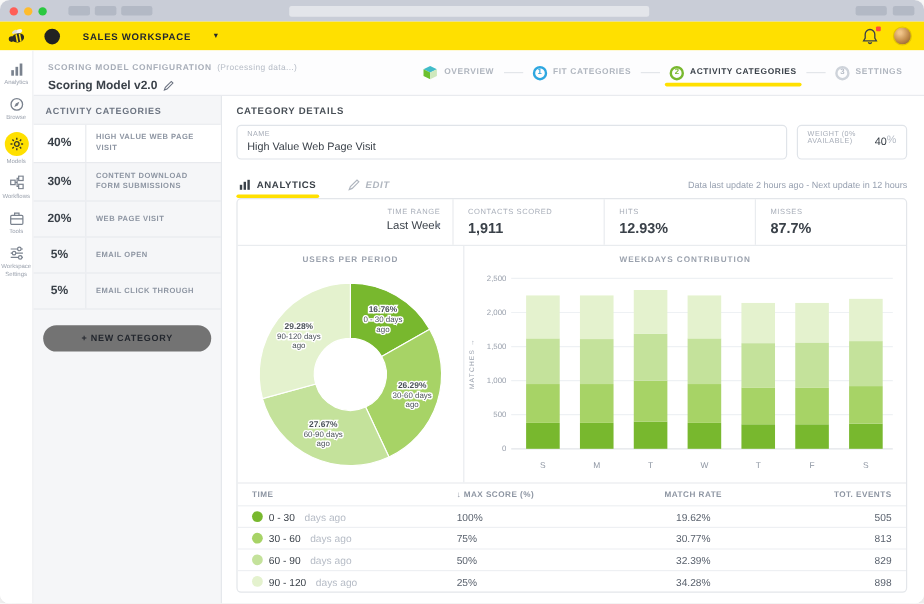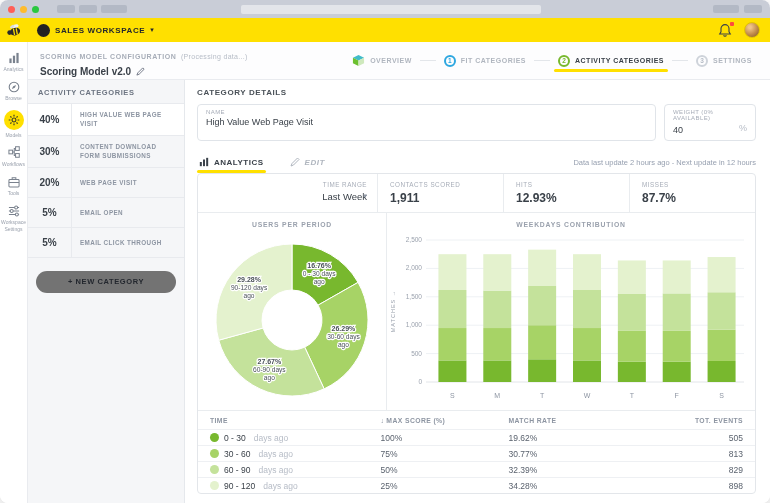--- a/index.html
+++ b/index.html
@@ -13,21 +13,21 @@
   .light { width:7px; height:7px; border-radius:50%; }
   .l-red{background:#ff5f57}.l-yel{background:#febc2e}.l-grn{background:#2ac840}
   .tabph { width:18px; height:8px; border-radius:2px; background:#b3b9c5; }
   .tabph.w{width:26px}
   .urlbar { flex:0 0 300px; height:9px; border-radius:2px; background:#e3e5ea; margin-left:110px; }
   .chrome .right { margin-left:auto; display:flex; gap:5px; }
 
   
   .topbar { height:24px; background:#ffe000; display:flex; align-items:center; padding:0 10px 0 6px; }
   .bee { width:17px; height:17px; margin-right:14px; }
-  .ws { display:flex; align-items:center; gap:5px; cursor:pointer; }
+  .ws { display:flex; align-items:center; gap:19px; cursor:pointer; }
   .ws-logo { width:13px; height:13px; border-radius:50%; background:#222; display:inline-block; }
   .ws-label { font-size:8px; font-weight:bold; letter-spacing:.6px; color:#23272e; }
   .ws-caret { font-size:7px; color:#23272e; }
   .topbar .right { margin-left:auto; display:flex; align-items:center; gap:12px; }
   .bell { position:relative; width:14px; height:15px; }
   .bell .dot { position:absolute; top:-1px; right:-2px; width:4px; height:4px; background:#ff4a3d; border-radius:1px; }
   .avatar { width:16px; height:16px; border-radius:50%;
             background:radial-gradient(circle at 35% 30%, #f0c489 10%, #c08a4a 55%, #7d5526 100%);
             border:1px solid #e3c400; }
 
@@ -76,21 +76,21 @@
            color:#8d95a2; padding:6px 8px; line-height:1.5; }
   .newcat { margin:13px 8px; height:22px; border:none; border-radius:11px; background:#737373; color:#23272e;
             font-family:inherit; font-size:7.5px; font-weight:bold; letter-spacing:.6px; cursor:pointer; }
 
   
   .main { flex:1; background:#fff; padding:6px 14px 0 12px; min-width:0; display:flex; flex-direction:column; }
   .sec-title { font-size:8px; font-weight:bold; letter-spacing:.6px; color:#4a5158; margin:2px 0 7px; }
   .inputs { display:flex; gap:8px; }
   .field { border:1px solid #e0e4e9; border-radius:4px; padding:4px 8px 5px; background:#fff; }
   .field.name { flex:1; }
-  .field.weight { flex:0 0 92px; display:flex; flex-direction:column; }
+  .field.weight { flex:0 0 92px; display:flex; }
   .f-label { font-size:6px; letter-spacing:.4px; color:#a7adb8; }
   .f-value { font-size:9px; color:#3a4149; margin-top:2px; }
   .weight-line { display:flex; justify-content:space-between; margin-top:2px; }
   .weight-line .pct { color:#b6bcc6; font-size:9px; }
 
   .tabsrow { display:flex; align-items:flex-end; margin-top:10px; height:22px; }
   .tab { display:flex; align-items:center; gap:5px; padding:0 2px 6px; margin-right:22px; cursor:pointer; position:relative; }
   .tab-label { font-size:8px; font-weight:bold; letter-spacing:.5px; color:#3a4149; }
   .tab.inactive .tab-label { color:#b0b6bf; font-weight:bold;font-style:italic; }
   .tab.active::after { content:""; position:absolute; left:0; right:0; bottom:0; height:3px; background:#ffe000; border-radius:2px; }
@@ -113,21 +113,21 @@
   .chart-title { font-size:6.8px; font-weight:bold; letter-spacing:.8px; color:#9aa1ad; }
 
   
   .tbl { flex:1; display:flex; flex-direction:column; font-size:8.5px; }
   .thead, .trow { display:flex; align-items:center; padding:0 12px; }
   .thead { height:18px; color:#8d95a2; font-size:6.8px; font-weight:bold; letter-spacing:.4px; }
   .trow { flex:1; border-top:1px solid #eef0f3; color:#5a626e; }
   .tc { min-width:0; }
   .tc.time { flex:0 0 32%; display:flex; align-items:center; gap:5px; }
   .tc.c1 { flex:0 0 24%; text-align:left; }
-  .tc.c2 { flex:0 0 26%; }
+  .tc.c2 { flex:0 0 26%; text-align:center; }
   .tc.r { flex:1; text-align:right; }
   .dot { width:9px; height:9px; border-radius:50%; flex:none; }
   .range { font-weight:normal; color:#3a4149; }
   .ago { color:#b6bcc6; margin-left:3px; }
   .sorticon { margin-right:2px; }
 
   svg text { font-family:"Liberation Sans", sans-serif; }
 </style>
 </head>
 <body>

